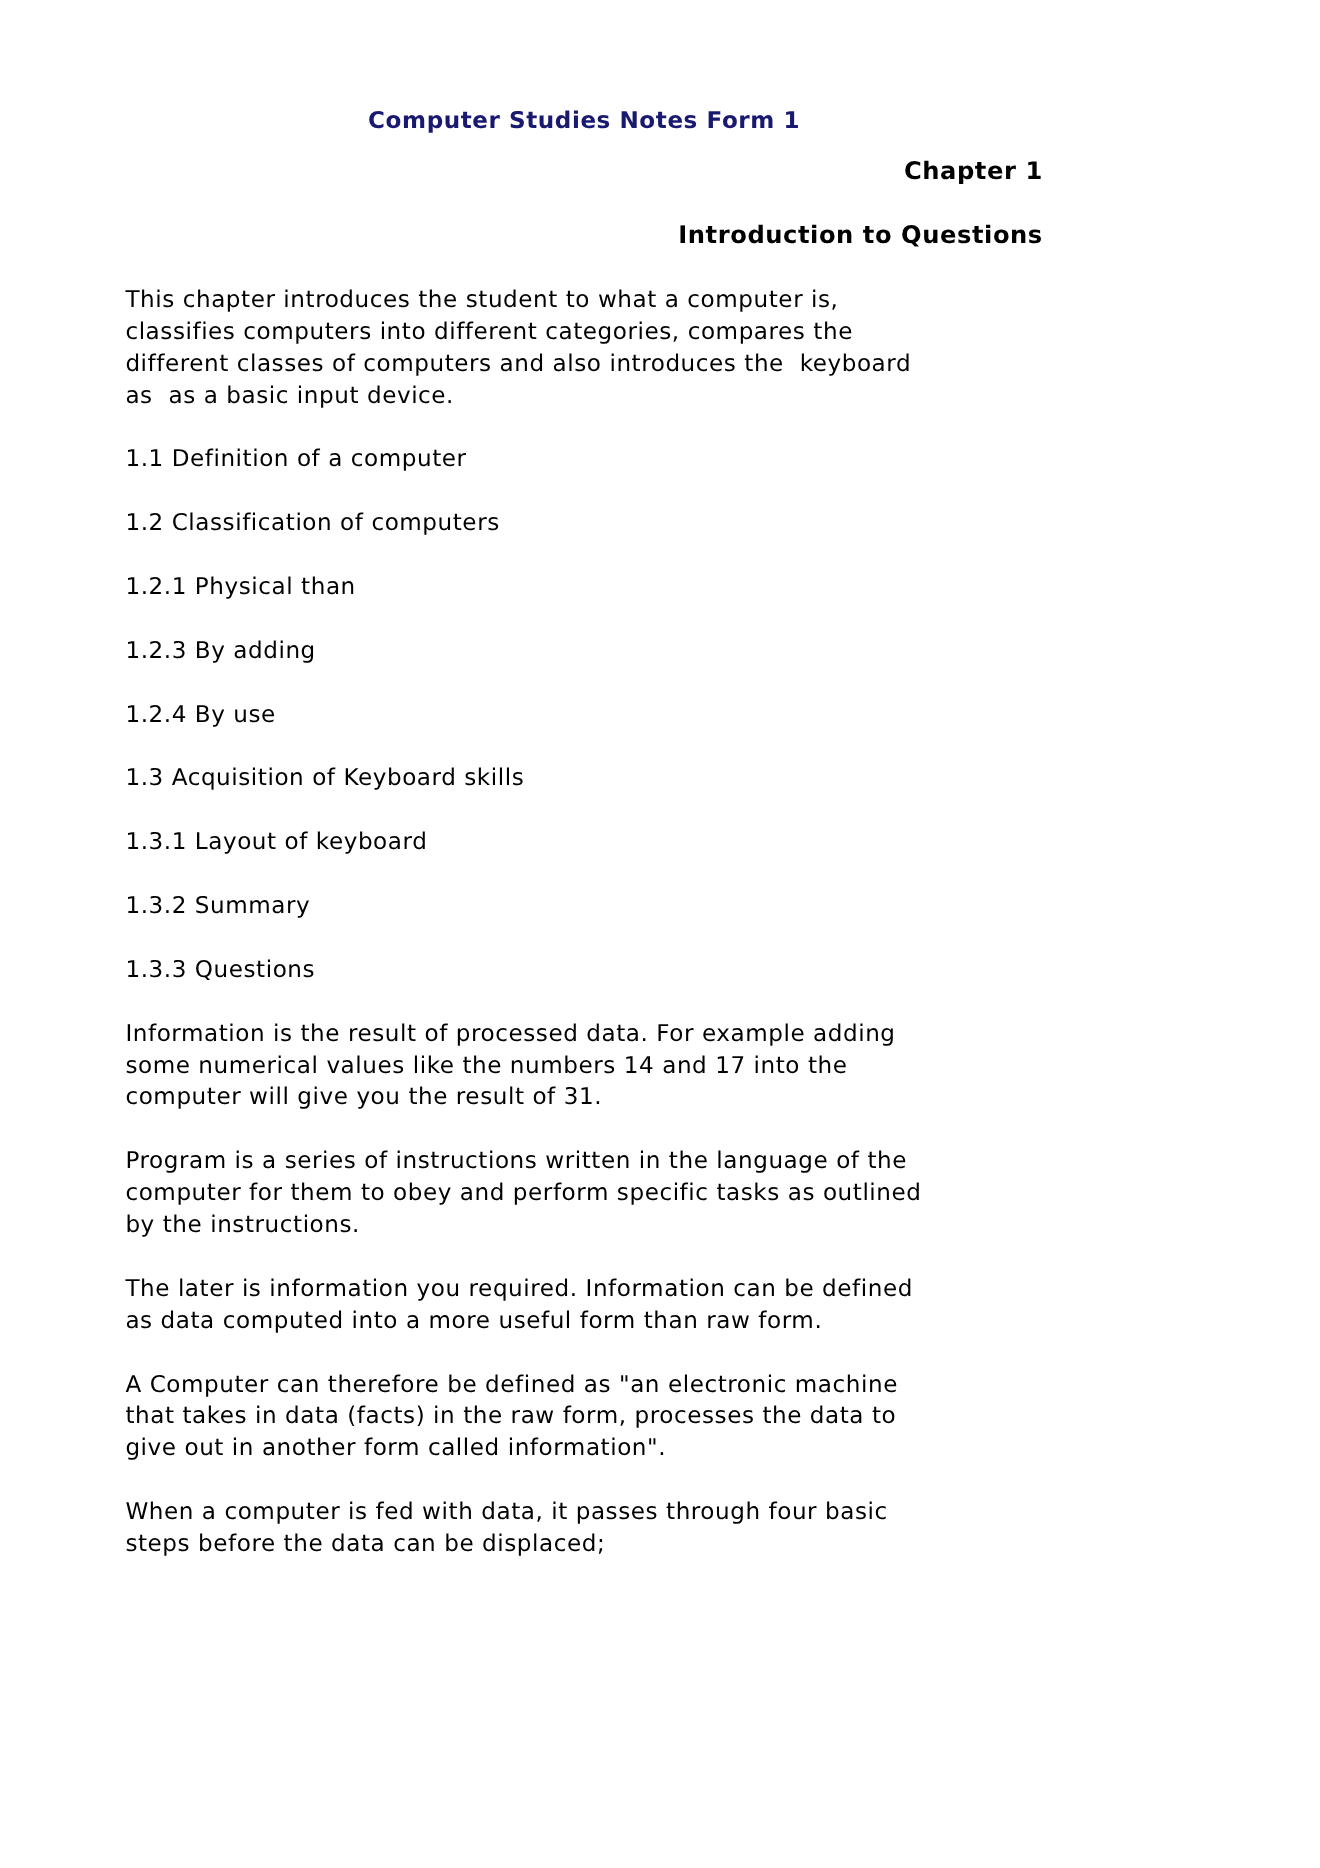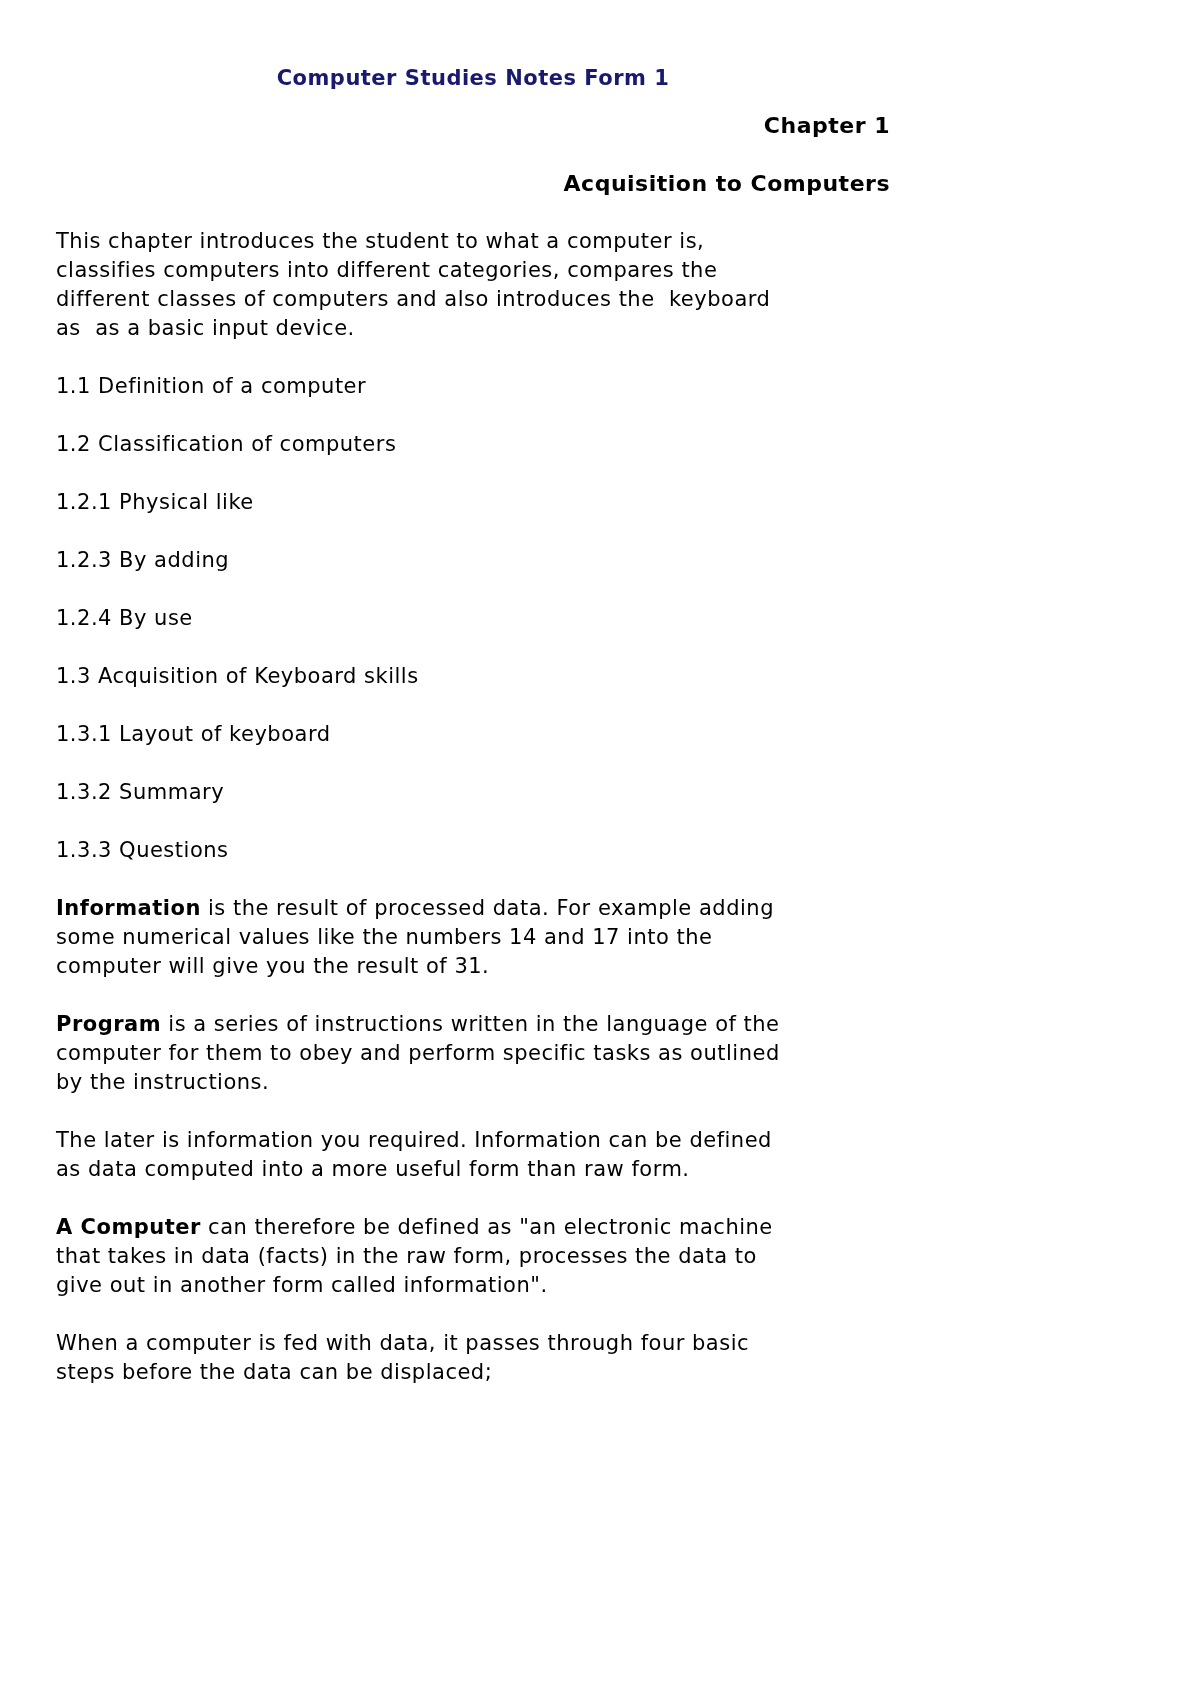--- a/index.html
+++ b/index.html
@@ -8,23 +8,23 @@
     background: #ffffff;
   }
   body {
     width: 1200px;
     height: 1698px;
     font-family: "DejaVu Sans", "Liberation Sans", sans-serif;
     color: #000000;
     overflow: hidden;
   }
   .content {
-    margin-left: 56px;
+    margin-left: 114px;
     width: 834px;
-    padding-top: 64px;
+    padding-top: 95px;
   }
   .doc-title {
     font-size: 21px;
     line-height: 29px;
     font-weight: bold;
     letter-spacing: 0.5px;
     color: #191970;
     text-align: center;
     margin: 0 0 18px 0;
   }
@@ -38,42 +38,42 @@
     text-align: right;
   }
   .para {
     font-size: 21px;
     line-height: 29px;
     letter-spacing: 0.5px;
     margin: 0 0 29px 0;
     white-space: pre-line;
   }
   .lead {
-    font-weight: bold;
+    font-weight: normal;
   }
 </style>
 </head>
 <body>
 
 <div class="content">
 
   <div class="doc-title">Computer Studies Notes Form 1</div>
 
   <div class="heading">Chapter 1</div>
 
-  <div class="heading">Acquisition to Computers</div>
+  <div class="heading">Introduction to Questions</div>
 
   <p class="para">This chapter introduces the student to what a computer is,
 classifies computers into different categories, compares the
 different classes of computers and also introduces the&nbsp; keyboard
 as&nbsp; as a basic input device.</p>
 
   <p class="para">1.1 Definition of a computer</p>
   <p class="para">1.2 Classification of computers</p>
-  <p class="para">1.2.1 Physical like</p>
+  <p class="para">1.2.1 Physical than</p>
   <p class="para">1.2.3 By adding</p>
   <p class="para">1.2.4 By use</p>
   <p class="para">1.3 Acquisition of Keyboard skills</p>
   <p class="para">1.3.1 Layout of keyboard</p>
   <p class="para">1.3.2 Summary</p>
   <p class="para">1.3.3 Questions</p>
 
   <p class="para"><span class="lead">Information</span><span> is the result of processed data. For example adding
 some numerical values like the numbers 14 and 17 into the
 computer will give you the result of 31.</span></p>

